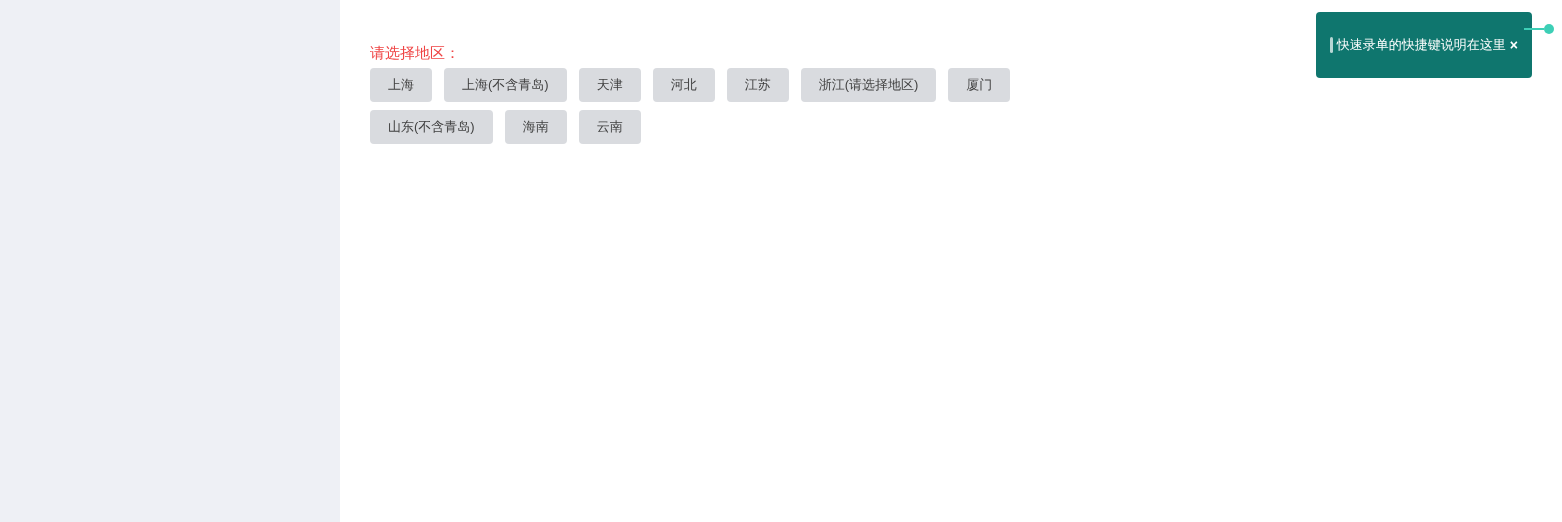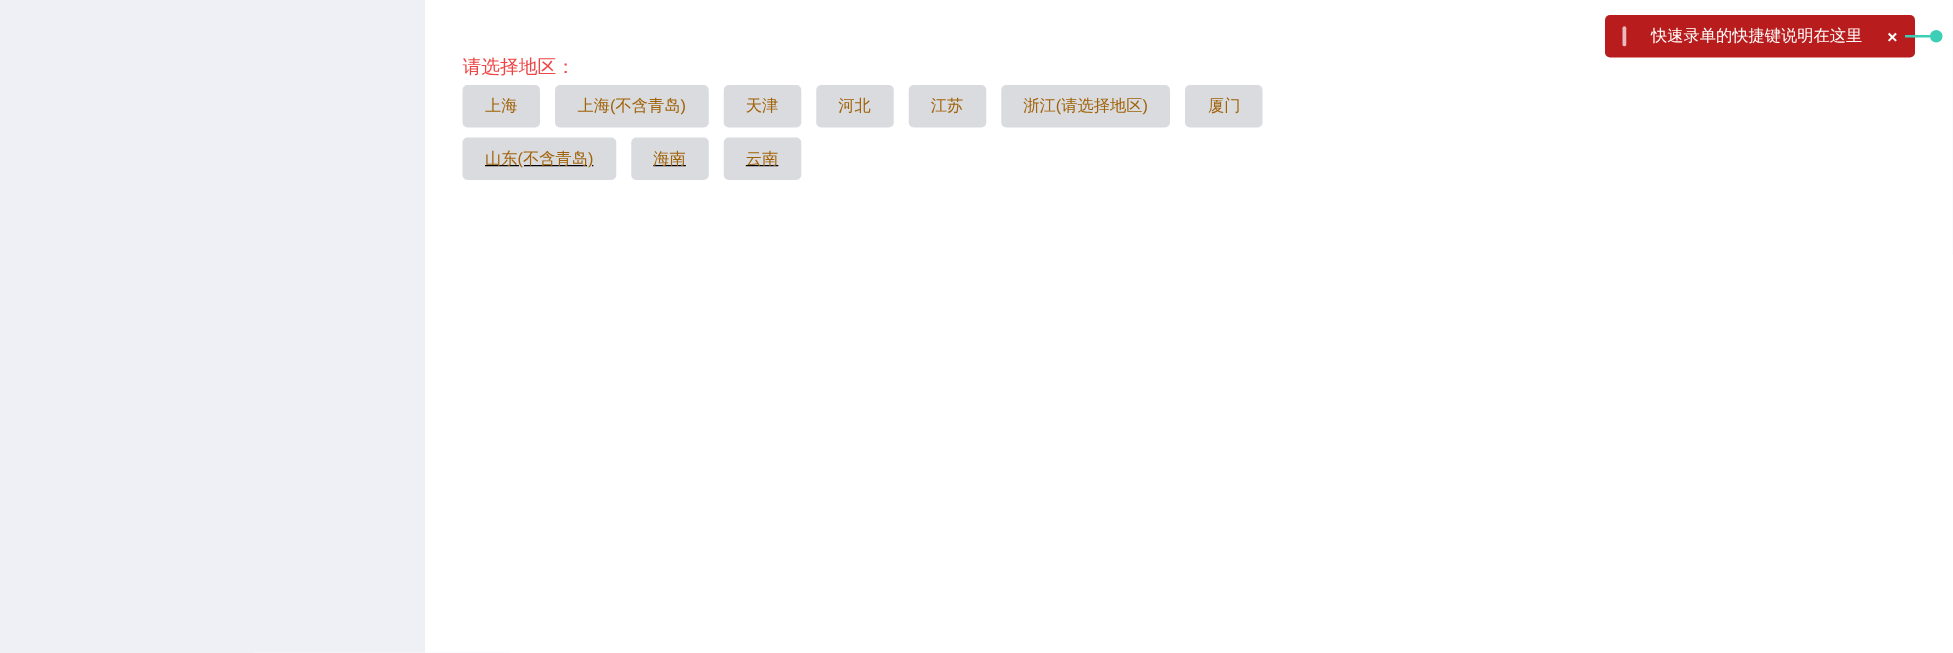--- a/index.html
+++ b/index.html
@@ -53,48 +53,47 @@
       gap: 12px;
     }
 
     .region-buttons-row2 {
       position: absolute;
       top: 110px;
       left: 30px;
       display: flex;
       flex-direction: row;
       gap: 12px;
-      text-decoration: underline;
     }
 
     .region-btn {
       background: #d9dbdf;
       border: none;
       border-radius: 4px;
-      color: #a16207;
+      color: #404040;
       font-size: 13px;
       padding: 8px 18px;
       cursor: pointer;
       white-space: nowrap;
       font-family: "Microsoft YaHei", "PingFang SC", sans-serif;
     }
 
     
     .tooltip-banner {
       position: absolute;
       top: 12px;
       right: 30px;
-      background: #b91c1c;
+      background: #0f766e;
       color: #ffffff;
       font-size: 13px;
-      padding: 8px 14px;
+      padding: 24px 14px;
       border-radius: 4px;
       display: flex;
       align-items: center;
-      gap: 16px;
+      gap: 0;
       white-space: nowrap;
     }
 
     .tooltip-banner .bar {
       display: inline-block;
       width: 3px;
       height: 16px;
       background: rgba(255,255,255,0.7);
       border-radius: 2px;
       margin-right: 4px;

